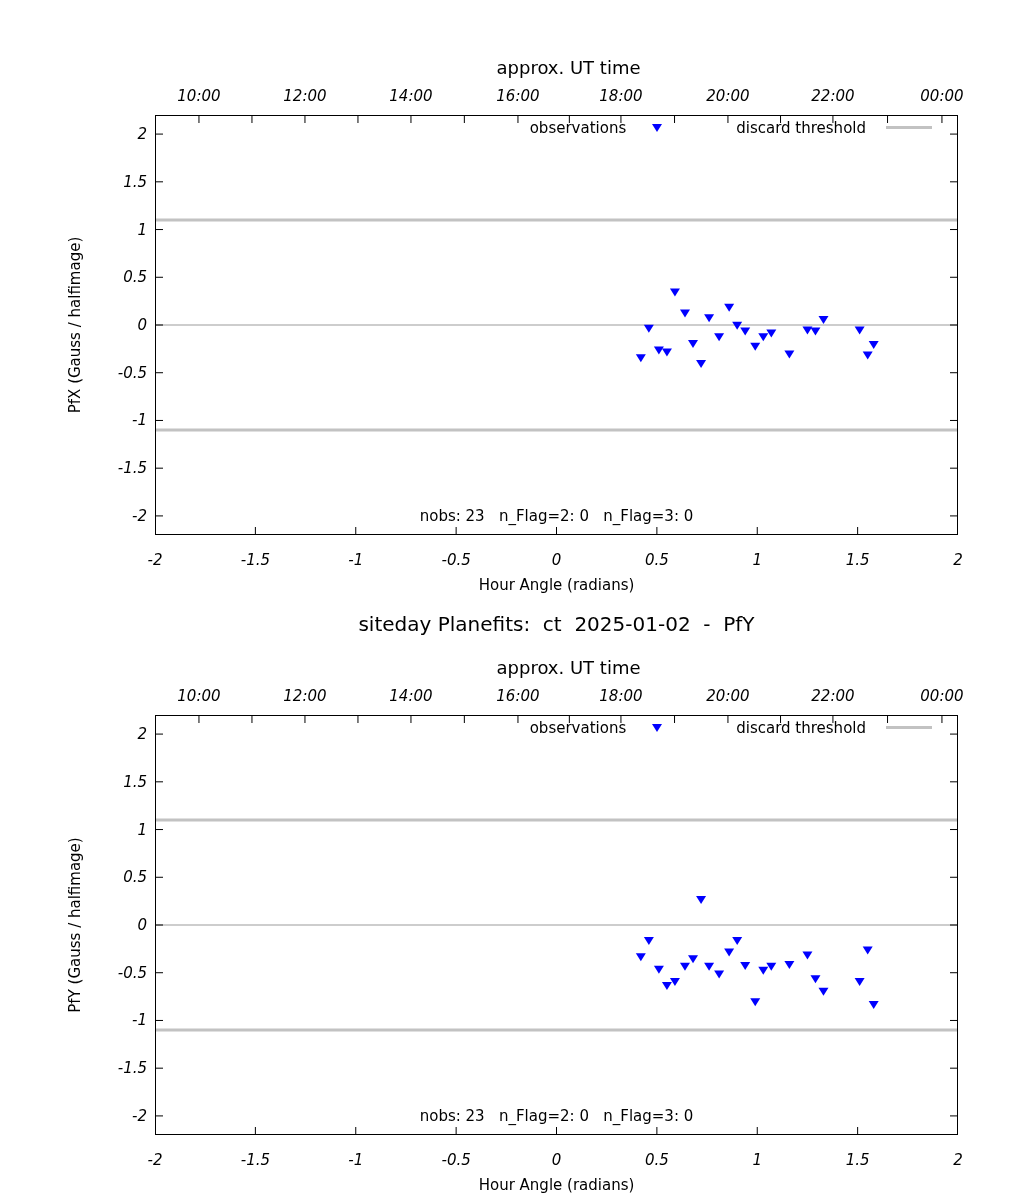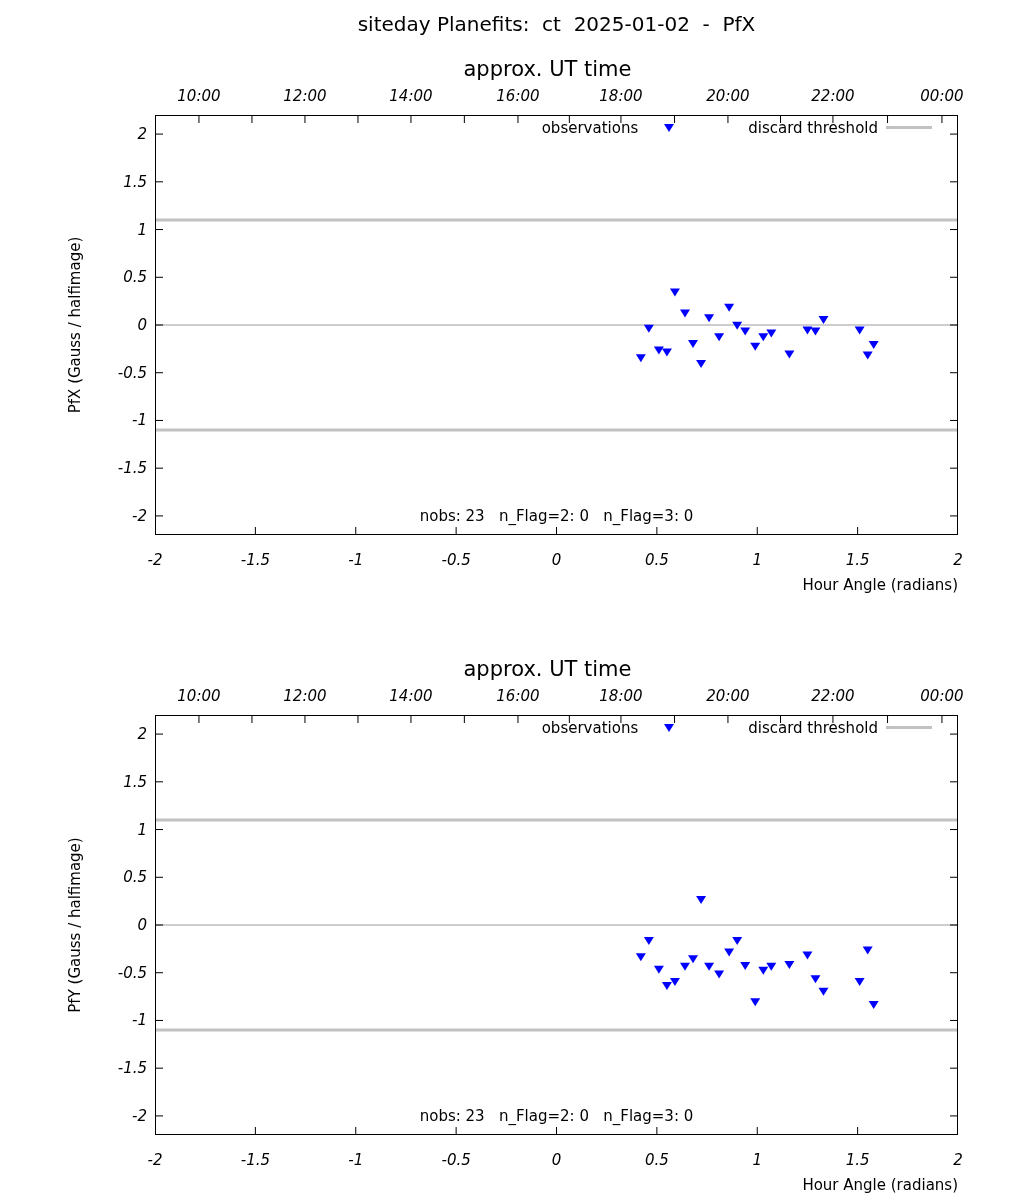--- a/index.html
+++ b/index.html
@@ -9,62 +9,61 @@
     color: #000000;
     position: relative;
     overflow: hidden;
   }
   .chart { position: relative; width: 1024px; height: 600px; }
   .title {
     position: absolute; top: 12px; left: 155px; width: 803px;
     text-align: center; font-size: 20px; white-space: pre;
   }
   .top-axis-label {
-    position: absolute; top: 57px; left: 146px; width: 803px;
-    text-align: center; font-size: 21px;
+    position: absolute; top: 57px; left: 167px; width: 803px;
+    text-align: center; font-size: 18px;
   }
   .ylabel {
     position: absolute; left: 75px; top: 325px;
     transform: translate(-50%, -50%) rotate(-90deg);
     font-size: 15px; white-space: pre;
   }
   .xlabel {
     position: absolute; top: 576px; left: 155px; width: 803px;
-    text-align: right; font-size: 15px;
+    text-align: center; font-size: 15px;
   }
   .plot {
     position: absolute; left: 155px; top: 115px;
     width: 803px; height: 420px;
   }
   .plot-svg { position: absolute; left: 0; top: 0; width: 803px; height: 420px; display: block; }
   .legend {
     position: absolute; top: 4px; right: 26px; height: 17px;
     display: flex; align-items: center; font-size: 15px; white-space: pre;
   }
   .leg-obs { margin-right: 26px; margin-left: 30px; }
   .tri {
     width: 0; height: 0;
     border-left: 5px solid transparent;
     border-right: 5px solid transparent;
     border-top: 8px solid #0000ff;
     margin-right: 74px;
   }
-  .leg-thr { margin-right: 8px; }
+  .leg-thr { margin-right: 20px; }
   .leg-line { width: 46px; height: 3px; background: #c2c2c2; }
   .annotation {
     position: absolute; bottom: 10px; left: 0; width: 100%;
     text-align: center; font-size: 15px; white-space: pre;
   }
   .ticklabel { position: absolute; font-size: 15px; line-height: 1.2; white-space: pre; font-style: italic; }
 </style>
 </head>
 <body>
 
 <section class="chart" id="chart-0">
-  <div class="title">siteday Planefits:  ct  2025-01-02  -  PfX</div>
   <div class="top-axis-label">approx. UT time</div>
   <div class="ylabel">PfX (Gauss / halfimage)</div>
   <div class="plot">
     <svg class="plot-svg" xmlns="http://www.w3.org/2000/svg" viewBox="0 0 803 420">
         <line x1="0" x2="803" y1="210" y2="210" stroke="#bdbdbd" stroke-width="1.5"></line>
         <line x1="0" x2="803" y1="105" y2="105" stroke="#c2c2c2" stroke-width="3"></line>
         <line x1="0" x2="803" y1="315" y2="315" stroke="#c2c2c2" stroke-width="3"></line>
         <rect x="0.5" y="0.5" width="802" height="419" fill="none" stroke="#000000" stroke-width="1"></rect>
         <line x1="0" y1="419" x2="0" y2="412" stroke="#000000" stroke-width="1"></line>
         <line x1="100.375" y1="419" x2="100.375" y2="412" stroke="#000000" stroke-width="1"></line>
@@ -163,20 +162,21 @@
     <div class="ticklabel" style="left: 274.96px; top: 87px; width: 60px; text-align: center;">12:00</div>
     <div class="ticklabel" style="left: 380.956px; top: 87px; width: 60px; text-align: center;">14:00</div>
     <div class="ticklabel" style="left: 487.956px; top: 87px; width: 60px; text-align: center;">16:00</div>
     <div class="ticklabel" style="left: 590.941px; top: 87px; width: 60px; text-align: center;">18:00</div>
     <div class="ticklabel" style="left: 697.941px; top: 87px; width: 60px; text-align: center;">20:00</div>
     <div class="ticklabel" style="left: 802.933px; top: 87px; width: 60px; text-align: center;">22:00</div>
     <div class="ticklabel" style="left: 911.94px; top: 87px; width: 60px; text-align: center;">00:00</div>
   </section>
 
 <section class="chart" id="chart-1">
+  <div class="title">siteday Planefits:  ct  2025-01-02  -  PfY</div>
   <div class="top-axis-label">approx. UT time</div>
   <div class="ylabel">PfY (Gauss / halfimage)</div>
   <div class="plot">
     <svg class="plot-svg" xmlns="http://www.w3.org/2000/svg" viewBox="0 0 803 420">
         <line x1="0" x2="803" y1="210" y2="210" stroke="#bdbdbd" stroke-width="1.5"></line>
         <line x1="0" x2="803" y1="105" y2="105" stroke="#c2c2c2" stroke-width="3"></line>
         <line x1="0" x2="803" y1="315" y2="315" stroke="#c2c2c2" stroke-width="3"></line>
         <rect x="0.5" y="0.5" width="802" height="419" fill="none" stroke="#000000" stroke-width="1"></rect>
         <line x1="0" y1="419" x2="0" y2="412" stroke="#000000" stroke-width="1"></line>
         <line x1="100.375" y1="419" x2="100.375" y2="412" stroke="#000000" stroke-width="1"></line>

